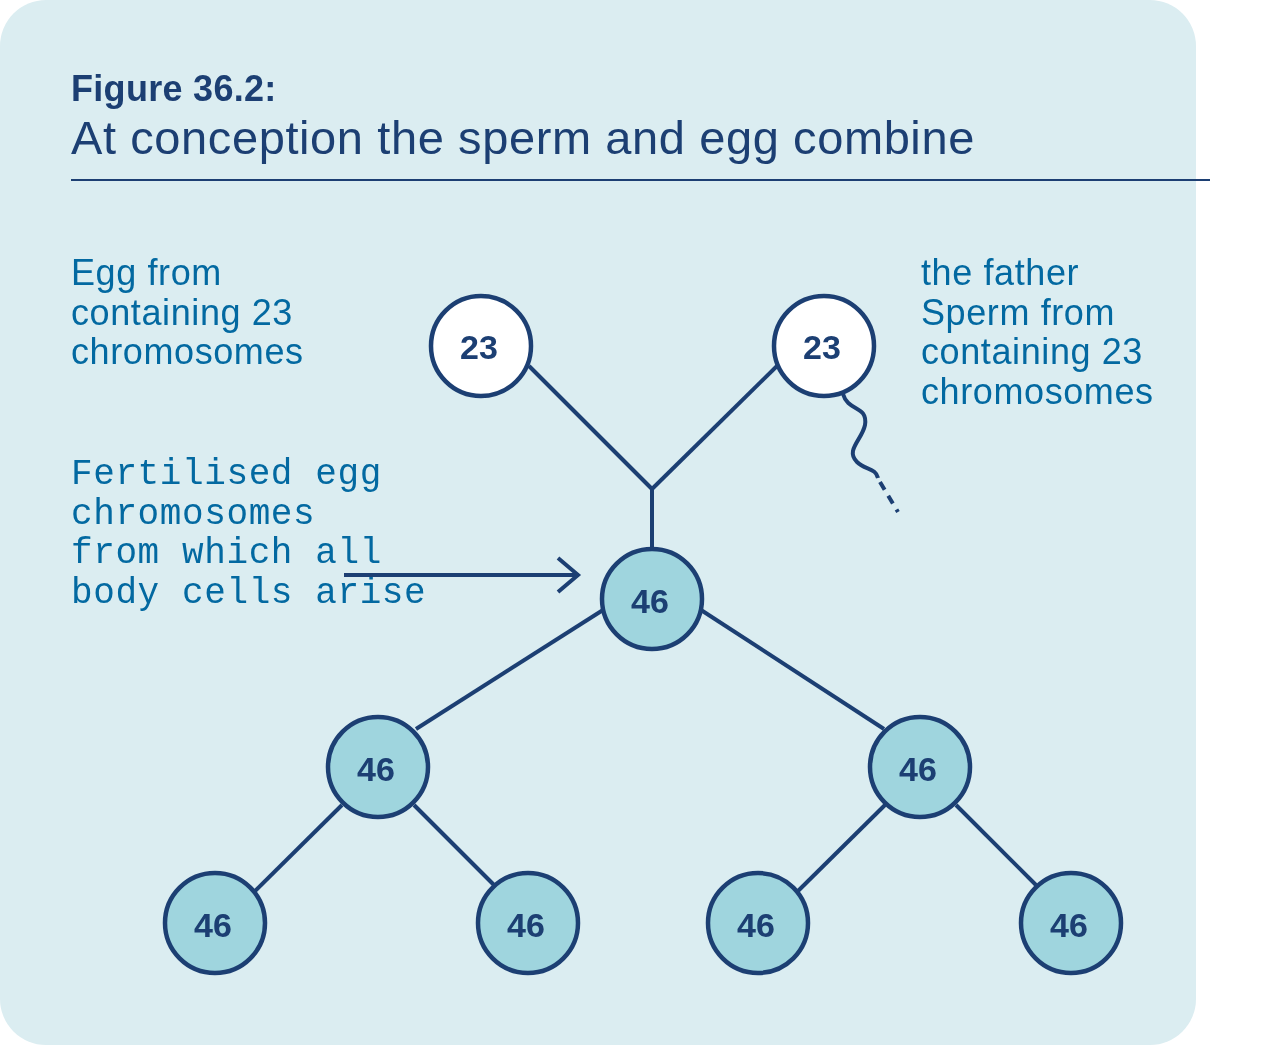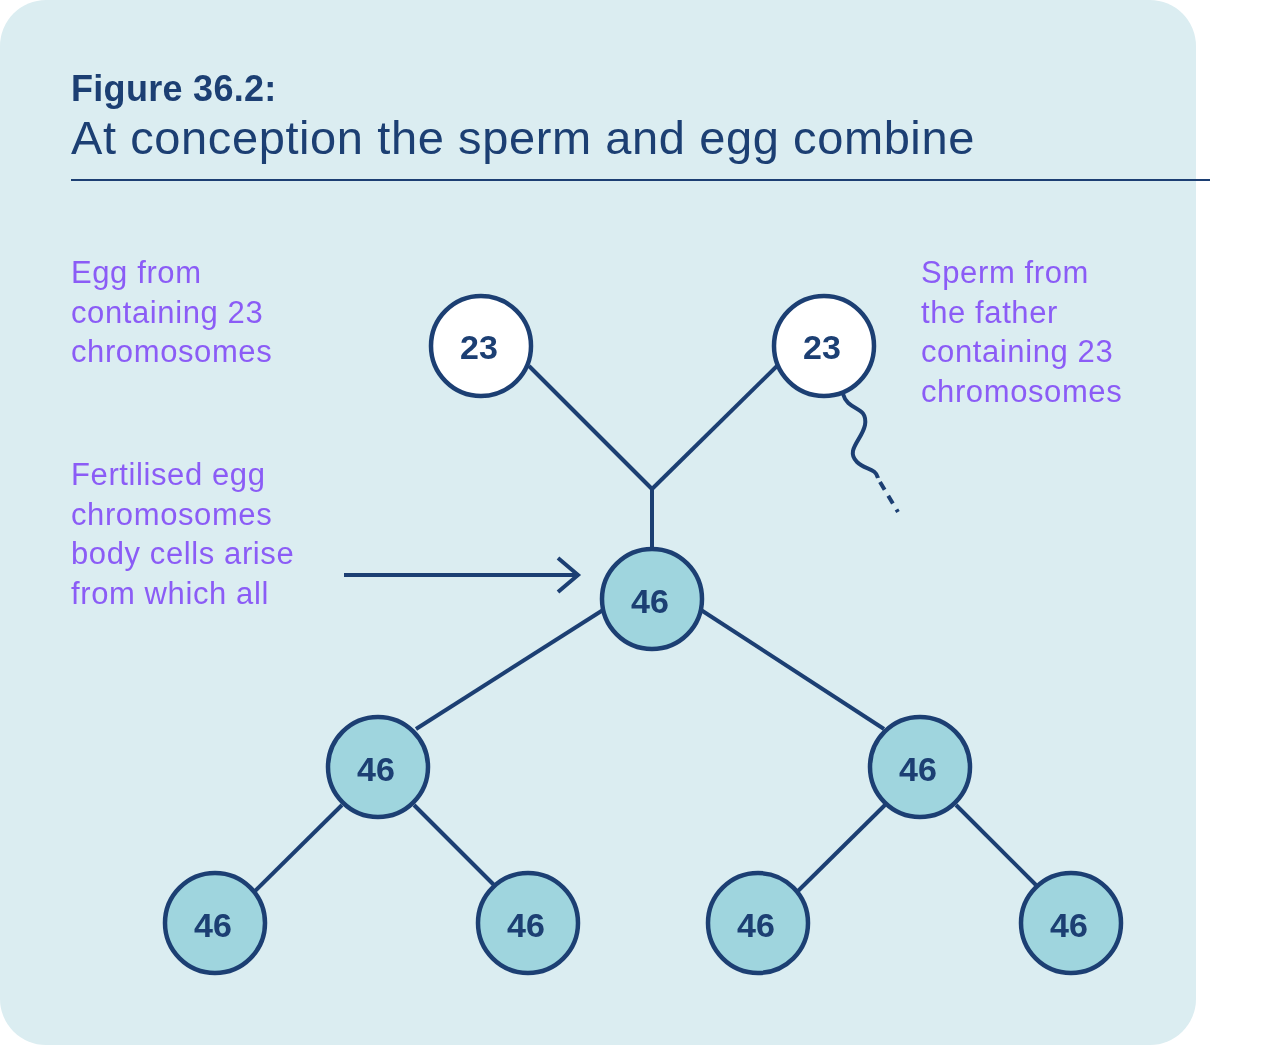--- a/index.html
+++ b/index.html
@@ -1,51 +1,51 @@
 <!DOCTYPE html>
 <html><head>
 <meta charset="utf-8">
 <style>
   html, body { margin: 0; padding: 0; background: #ffffff; }
   body { width: 1280px; height: 1046px; position: relative; overflow: hidden; font-family: "Liberation Sans", sans-serif; }
   .card { position: absolute; left: 0; top: 0; width: 1196px; height: 1045px; background: #dbedf1; border-radius: 46px; }
   .fig-title { position: absolute; left: 71px; top: 68px; font-size: 36px; font-weight: bold; color: #1c3f73; line-height: 42px; letter-spacing: 0.3px; }
   .fig-subtitle { position: absolute; left: 71px; top: 117px; font-size: 47px; color: #1c3f73; line-height: 42px; letter-spacing: 0.6px; }
   .rule { position: absolute; left: 71px; top: 179px; width: 1139px; height: 2px; background: #1c3f73; }
-  .label { position: absolute; font-size: 31px; color: #8b5cf6; line-height: 39.5px; letter-spacing: 0.6px; }
+  .label { position: absolute; font-size: 36px; color: #0369a1; line-height: 39.5px; letter-spacing: 0.6px; }
   .label span { display: block; white-space: nowrap; }
   svg.diagram { position: absolute; left: 0; top: 0; }
   .node-text { font-family: "Liberation Sans", sans-serif; font-size: 34px; font-weight: bold; fill: #1c3f73; }
 </style>
 </head>
 <body>
 
 <div class="card">
   <div class="fig-title">Figure 36.2:</div>
   <div class="fig-subtitle">At conception the sperm and egg combine</div>
   <div class="rule"></div>
 
   <div class="label" style="left:71px; top:253px;">
     <span>Egg from</span>
     <span>containing 23</span>
     <span>chromosomes</span>
   </div>
 
   <div class="label" style="left:921px; top:253px;">
+    <span>the father</span>
     <span>Sperm from</span>
-    <span>the father</span>
     <span>containing 23</span>
     <span>chromosomes</span>
   </div>
 
-  <div class="label" style="left:71px; top:455px;">
+  <div class="label" style="left:71px; top:455px;font-family:Liberation Mono, monospace;">
     <span>Fertilised egg</span>
     <span>chromosomes</span>
+    <span>from which all</span>
     <span>body cells arise</span>
-    <span>from which all</span>
   </div>
 
   <svg class="diagram" width="1280" height="1046" viewBox="0 0 1280 1046">
     <g stroke="#1c3f73" stroke-width="4" fill="none" stroke-linecap="butt">
 
       <line x1="529" y1="366" x2="653" y2="490"></line>
       <line x1="777" y1="366" x2="651" y2="490"></line>
       <line x1="652" y1="488" x2="652" y2="550"></line>
 
       <path d="M843 394 C848 412, 868 405, 865 425 C862 440, 845 450, 857 462 C865 470, 876 468, 878 478"></path>

